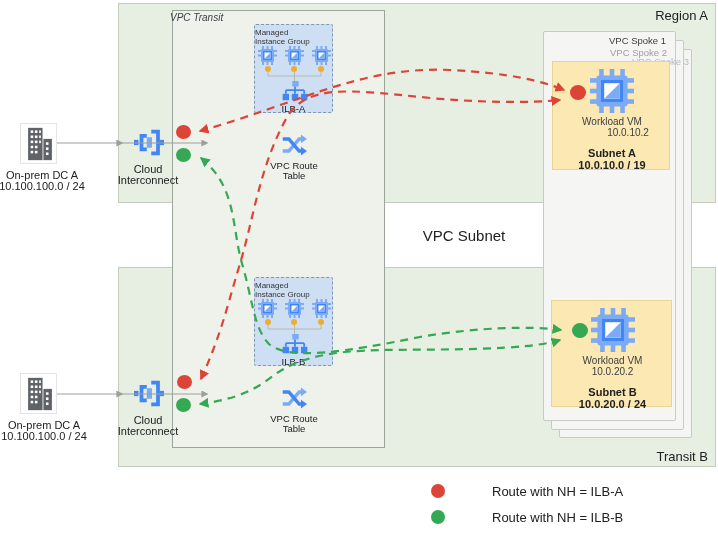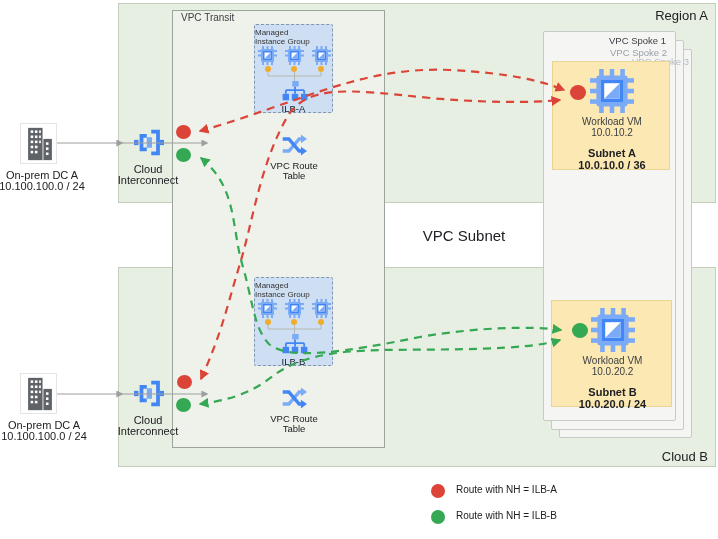--- a/index.html
+++ b/index.html
@@ -18,38 +18,38 @@
   .mig-title{font-size:8px;line-height:9px;color:#333;text-align:left;width:100%;top:3px;left:0;}
   .ilb-label{font-size:9.5px;color:var(--text-dark);text-align:center;width:100%;left:0;}
   .node-label{font-size:11px;line-height:12px;color:var(--text-dark);text-align:center;}
   .small-label{font-size:9.5px;line-height:11px;color:var(--text-dark);text-align:center;}
   .vm-label{font-size:10px;line-height:11px;color:var(--text-mid);text-align:center;}
   .subnet-name{font-size:11px;line-height:12px;font-weight:bold;color:var(--text-dark);text-align:center;}
   .dot{border-radius:50%;z-index:29;}
   .red-dot{background:var(--red);}
   .green-dot{background:var(--green);}
   .peering-label{font-size:15px;color:var(--text-dark);z-index:4;text-align:center;}
-  .legend-label{font-size:10px;color:var(--text-dark);}
+  .legend-label{font-size:13px;color:var(--text-dark);margin-left:36px;}
   .icon-box{background:#fff;border:1px solid #e4e4e4;z-index:3;}
   svg{display:block;}
 </style>
 </head>
 <body>
 
 <div class="canvas">
 
   <div class="abs region" style="left:118px;top:3px;width:598px;height:200px;"></div>
   <div class="abs region" style="left:118px;top:267px;width:598px;height:200px;"></div>
   <div class="abs region-label" style="left:608px;top:8px;width:100px;">Region A</div>
-  <div class="abs region-label" style="left:608px;top:449px;width:100px;">Cloud B</div>
+  <div class="abs region-label" style="left:608px;top:449px;width:100px;">Transit B</div>
 
   <div class="abs peering-label" style="left:398px;top:227px;width:132px;">VPC Subnet</div>
 
   <div class="abs transit" style="left:172px;top:10px;width:213px;height:438px;"></div>
-  <div class="abs transit-label" style="left:181px;top:12px;">VPC Transit</div>
+  <div class="abs transit-label" style="left:170px;top:12px;font-style:italic;">VPC Transit</div>
 
   <div class="abs card" style="left:559px;top:49px;width:133px;height:389px;z-index:3;"></div>
   <div class="abs card" style="left:551px;top:40px;width:133px;height:390px;z-index:5;"></div>
   <div class="abs card" style="left:543px;top:31px;width:133px;height:390px;z-index:7;"></div>
   <div class="abs spoke-label" style="left:589px;top:56px;width:100px;color:var(--text-faint);z-index:8;">VPC Spoke 3</div>
   <div class="abs spoke-label" style="left:567px;top:47px;width:100px;color:var(--text-gray);z-index:9;">VPC Spoke 2</div>
   <div class="abs spoke-label" style="left:566px;top:35px;width:100px;color:var(--text-mid);z-index:9;">VPC Spoke 1</div>
 
   <div class="abs subnet" style="left:552px;top:61px;width:118px;height:109px;">
     <svg class="abs" style="left:37px;top:7px;" width="44" height="44" viewBox="0 0 48 48">
@@ -66,23 +66,23 @@
         <rect x="40" y="10" width="8" height="5"></rect>
           <rect x="40" y="21.5" width="8" height="5"></rect>
           <rect x="40" y="33" width="8" height="5"></rect>
       </g>
       <rect x="7" y="7" width="34" height="34" rx="3" fill="var(--blue-light)"></rect>
       <rect x="12" y="12" width="24" height="24" fill="var(--blue)"></rect>
       <rect x="15.5" y="15.5" width="17" height="17" fill="#ffffff"></rect>
       <path d="M32.5,15.5 L32.5,32.5 L15.5,32.5 Z" fill="var(--blue-light)"></path>
     </svg>
     <div class="abs vm-label" style="left:0;top:54px;width:118px;">Workload VM</div>
-    <div class="abs vm-label" style="left:0;top:65px;width:118px;">10.0.10.2</div>
+    <div class="abs vm-label" style="left:16px;top:65px;width:118px;">10.0.10.2</div>
     <div class="abs subnet-name" style="left:0;top:85px;width:118px;text-align:center;">Subnet A</div>
-    <div class="abs subnet-name" style="left:0;top:97px;width:118px;">10.0.10.0 / 36</div>
+    <div class="abs subnet-name" style="left:0;top:97px;width:118px;">10.0.10.0 / 19</div>
   </div>
 
   <div class="abs subnet" style="left:551px;top:300px;width:121px;height:107px;">
     <svg class="abs" style="left:39px;top:7px;" width="44" height="44" viewBox="0 0 48 48">
       <g fill="var(--blue-light)">
         <rect x="10" y="0" width="5" height="8"></rect>
           <rect x="21.5" y="0" width="5" height="8"></rect>
           <rect x="33" y="0" width="5" height="8"></rect>
         <rect x="10" y="40" width="5" height="8"></rect>
           <rect x="21.5" y="40" width="5" height="8"></rect>

